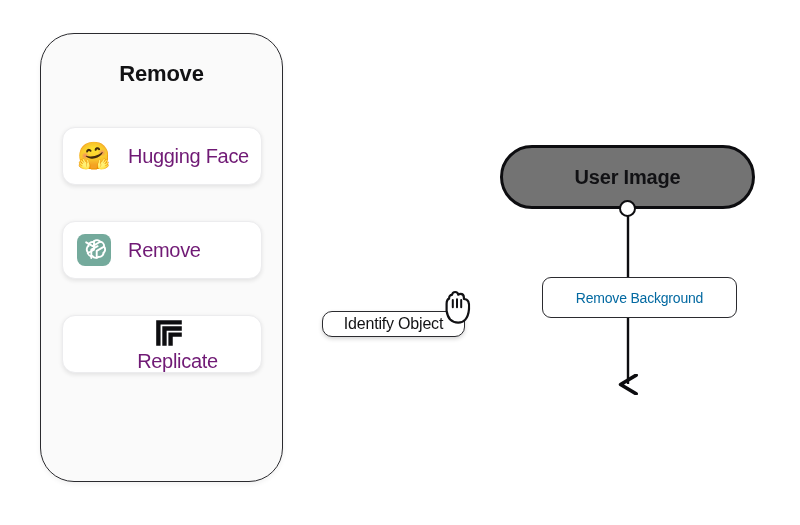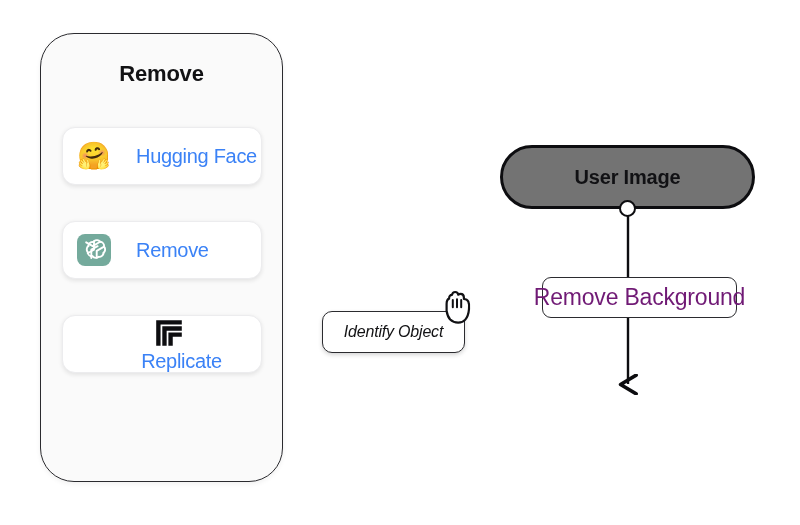--- a/index.html
+++ b/index.html
@@ -67,24 +67,24 @@
     width: 34px;
     height: 34px;
     flex: 0 0 34px;
     display: flex;
     align-items: center;
     justify-content: center;
     border-radius: 8px;
     overflow: hidden;
   }
   .tool-label {
-    margin-left: 25px;
+    margin-left: 17px;
     font-size: 20px;
     font-weight: normal;
-    color: #3b82f6;
+    color: #701a75;
     letter-spacing: -0.3px;
     white-space: nowrap;
   }
 
   
   .hf-icon {
     font-size: 27px;
     line-height: 1;
   }
   
@@ -155,42 +155,41 @@
     box-sizing: border-box;
     background: #ffffff;
     border: 1.7px solid #2b2b2f;
     border-radius: 9px;
     display: flex;
     align-items: center;
     justify-content: center;
     z-index: 5;
   }
   #remove-bg-label {
-    font-size: 23px;
-    color: #701a75;
+    font-size: 14px;
+    color: #0369a1;
     letter-spacing: -0.2px;
     white-space: nowrap;
   }
 
   #identify-object-node {
     position: absolute;
     left: 322px;
     top: 311px;
     width: 143px;
-    height: 42px;
+    height: 26px;
     box-sizing: border-box;
     background: #ffffff;
     border: 1.7px solid #2b2b2f;
     border-radius: 10px;
     box-shadow: 0 2px 4px rgba(0,0,0,0.17);
     display: flex;
     align-items: center;
     justify-content: center;
     z-index: 4;
-    font-style: italic;
   }
   #identify-object-label {
     font-size: 16px;
     color: #121214;
     letter-spacing: -0.2px;
     white-space: nowrap;
   }
   #grab-cursor {
     position: absolute;
     left: 441px;

